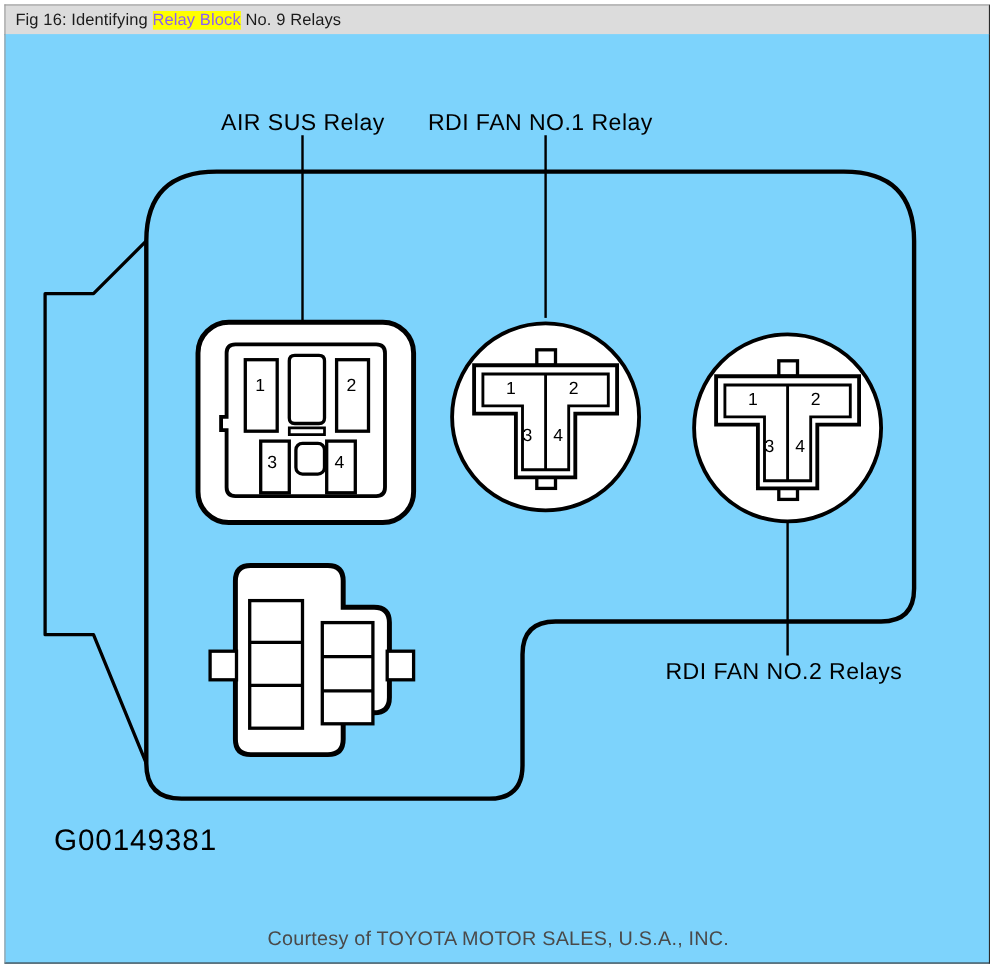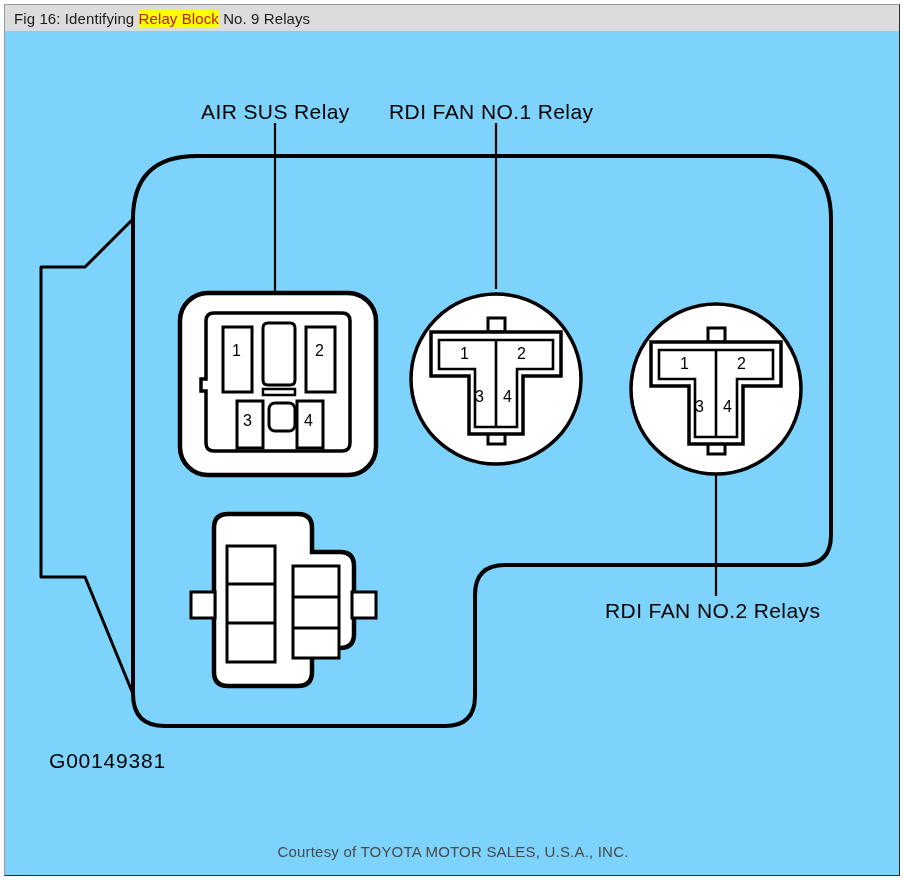--- a/index.html
+++ b/index.html
@@ -36,21 +36,21 @@
     padding-left: 9px;
   }
   #titlebar .ttl {
     font-size: 15px;
     color: #1b1b1b;
     white-space: pre;
     letter-spacing: 0.1px;
   }
   #titlebar .hl {
     background: #ffff00;
-    color: #b91c1c;
+    color: #8b5cf6;
     text-align: center;
   }
   
   #frame {
     position: absolute;
     left: 4px;
     top: 31px;
     width: 896px;
     height: 845px;
     background: #7dd3fc;
@@ -68,29 +68,29 @@
     height: 845px;
   }
   
   .dlabel {
     position: absolute;
     font-family: "Liberation Sans", sans-serif;
     color: #000000;
     white-space: nowrap;
   }
   .lbl-relay { font-size: 21px; letter-spacing: 0.4px; }
-  .lbl-figid { font-size: 21px; letter-spacing: 0.8px; }
+  .lbl-figid { font-size: 27px; letter-spacing: 0.8px; }
   .pin { font-size: 16px; }
   .footer-txt {
     position: absolute;
     left: 0;
     top: 812px;
     width: 896px;
     text-align: center;
-    font-size: 15px;
+    font-size: 18px;
     color: #4a4a4a;
     letter-spacing: 0.2px;
   }
 </style>
 </head>
 <body>
 
 <div id="page">
 
   <div id="titlebar">

